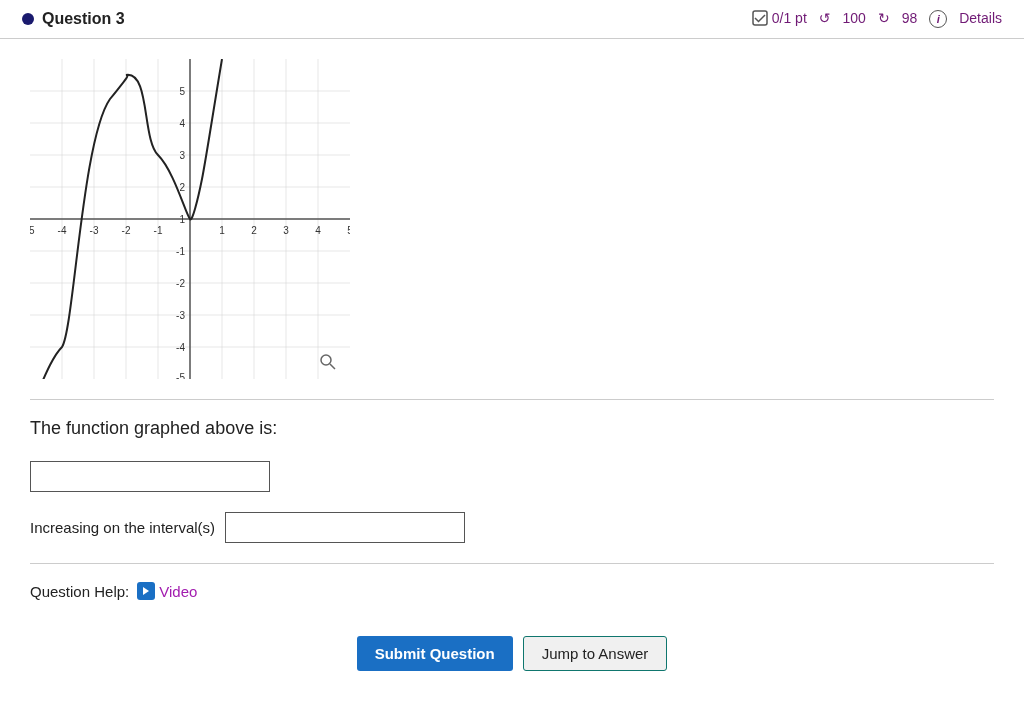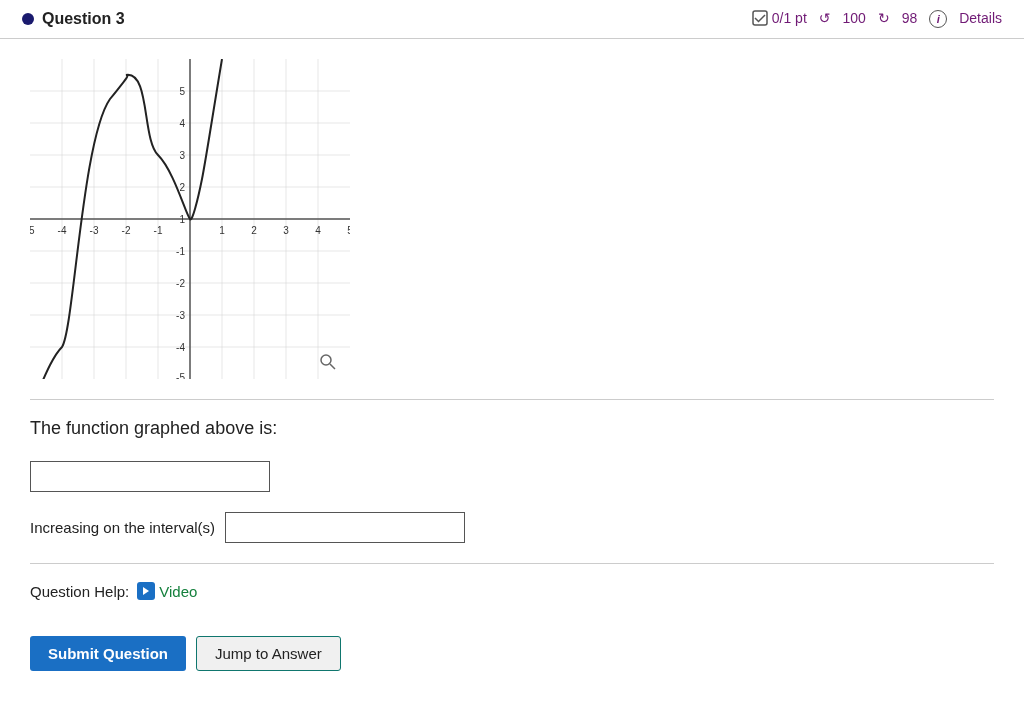--- a/index.html
+++ b/index.html
@@ -77,21 +77,21 @@
       outline: none;
     }
     .help-row {
       display: flex;
       align-items: center;
       gap: 8px;
       margin-bottom: 36px;
       font-size: 15px;
     }
     .help-row .video-link {
-      color: #15803d;
+      color: #a21caf;
       display: flex;
       align-items: center;
       gap: 4px;
       text-decoration: none;
       cursor: pointer;
     }
     .play-icon {
       display: inline-block;
       width: 18px;
       height: 18px;
@@ -106,20 +106,21 @@
       top: 5px;
       border-top: 4px solid transparent;
       border-bottom: 4px solid transparent;
       border-left: 6px solid #fff;
     }
     .btn-row {
       display: flex;
       align-items: center;
       gap: 10px;
       margin-top: 10px;
+      justify-content: center;
     }
     .btn-submit {
       background: #1a6fc4;
       color: #fff;
       border: none;
       padding: 9px 18px;
       font-size: 15px;
       font-weight: bold;
       cursor: pointer;
       border-radius: 3px;

